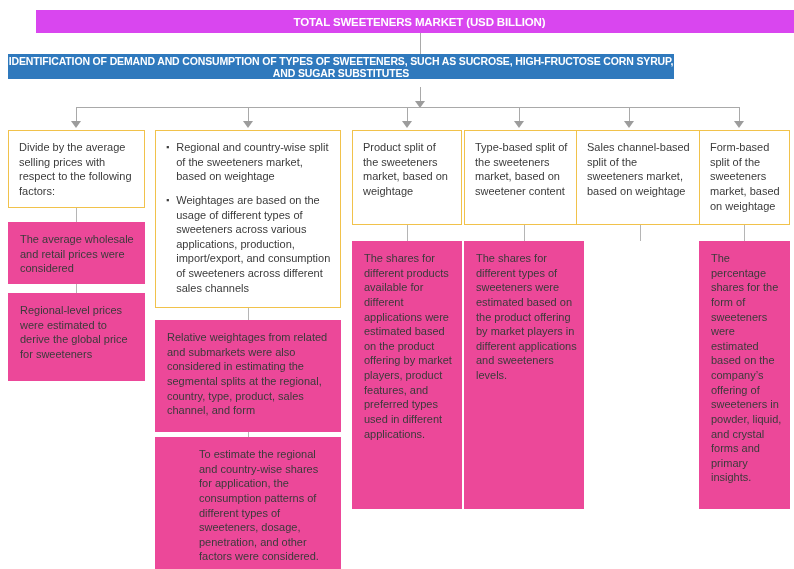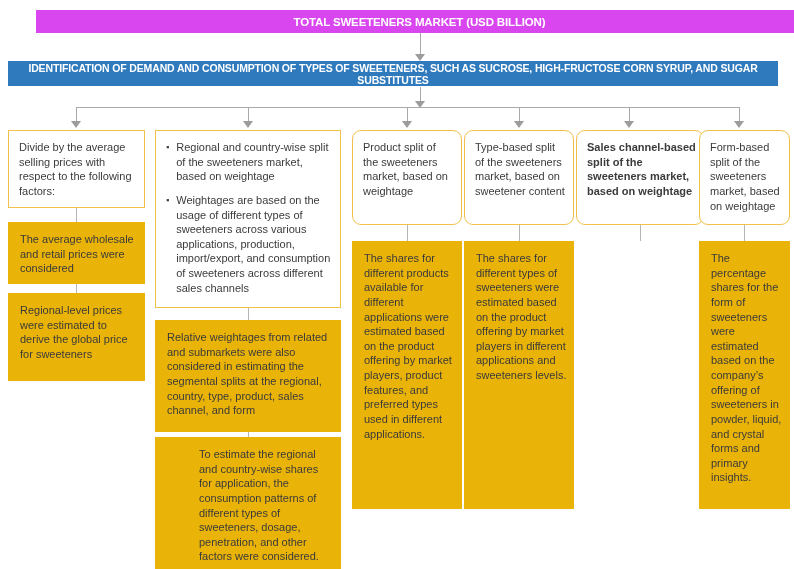--- a/index.html
+++ b/index.html
@@ -4,49 +4,49 @@
 <style>
   * { margin:0; padding:0; box-sizing:border-box; }
   html,body { background:#ffffff; }
   body { font-family:"Liberation Sans", sans-serif; }
   .canvas { position:relative; width:794px; height:569px; background:#fff; overflow:hidden; }
 
   .bar { position:absolute; left:8px; color:#fff; font-weight:bold;
          display:flex; align-items:center; justify-content:center;
          text-align:center; letter-spacing:-0.15px; }
   .bar-top { top:10px; width:767px; height:23px; font-size:11.5px; }
-  .bar-id  { top:61px; width:770px; height:25px; font-size:10.5px; }
+  .bar-id  { top:54px; width:666px; height:25px; font-size:10.5px; }
 
   .stem  { position:absolute; width:1px; background:#a9a9a9; }
   .hline { position:absolute; height:1px; background:#a9a9a9; }
   .ahead { position:absolute; width:0; height:0;
            border-left:5px solid transparent; border-right:5px solid transparent;
            border-top:7px solid #9c9c9c; transform:translateX(-5px); }
 
   .col  { position:absolute; top:130px; display:flex; flex-direction:column; align-items:stretch; }
   .ybox { background:#ffffff; border:1.5px solid #F1C24B; padding:9px 7px 8px 10px;
           font-size:11px; line-height:1.33; color:#3b3b3b; }
-  .bbox { background:#eab308; padding:10px 7px 8px 12px;
+  .bbox { background:#ec4899; padding:10px 7px 8px 12px;
           font-size:11px; line-height:1.33; color:#3b3b3b; }
   .conn { width:1px; background:#b5b5b5; align-self:center; flex:0 0 auto; }
 
   .bullet-item { display:flex; gap:7px; }
   .bullet-item + .bullet-item { margin-top:9px; }
   .bullet-glyph { font-size:9px; line-height:1.6; color:#3b3b3b; flex:0 0 auto; }
 
   .w1 { left:8px;   width:137px; }
   .w2 { left:155px; width:186px; }
   .w3 { left:352px; width:110px; }
-  .w4 { left:464px; width:110px; }
-  .w5 { left:576px; width:128px;font-weight:bold; }
+  .w4 { left:464px; width:120px; }
+  .w5 { left:576px; width:128px; }
   .w6 { left:687px; width:103px;padding-left:12px; }
 
   .h-col1 { min-height:78px; }
   .h-col2 { min-height:178px; }
-  .h-head { min-height:95px;border-radius:9px; }
+  .h-head { min-height:95px; }
   .n-tall { min-height:268px; }
   .n-c1a  { min-height:59px; }
   .n-c1b  { min-height:88px; }
   .n-c2a  { min-height:112px; }
   .n-c2b  { min-height:121px;padding-left:44px; }
 </style>
 </head>
 <body>
 
 <div class="canvas">

